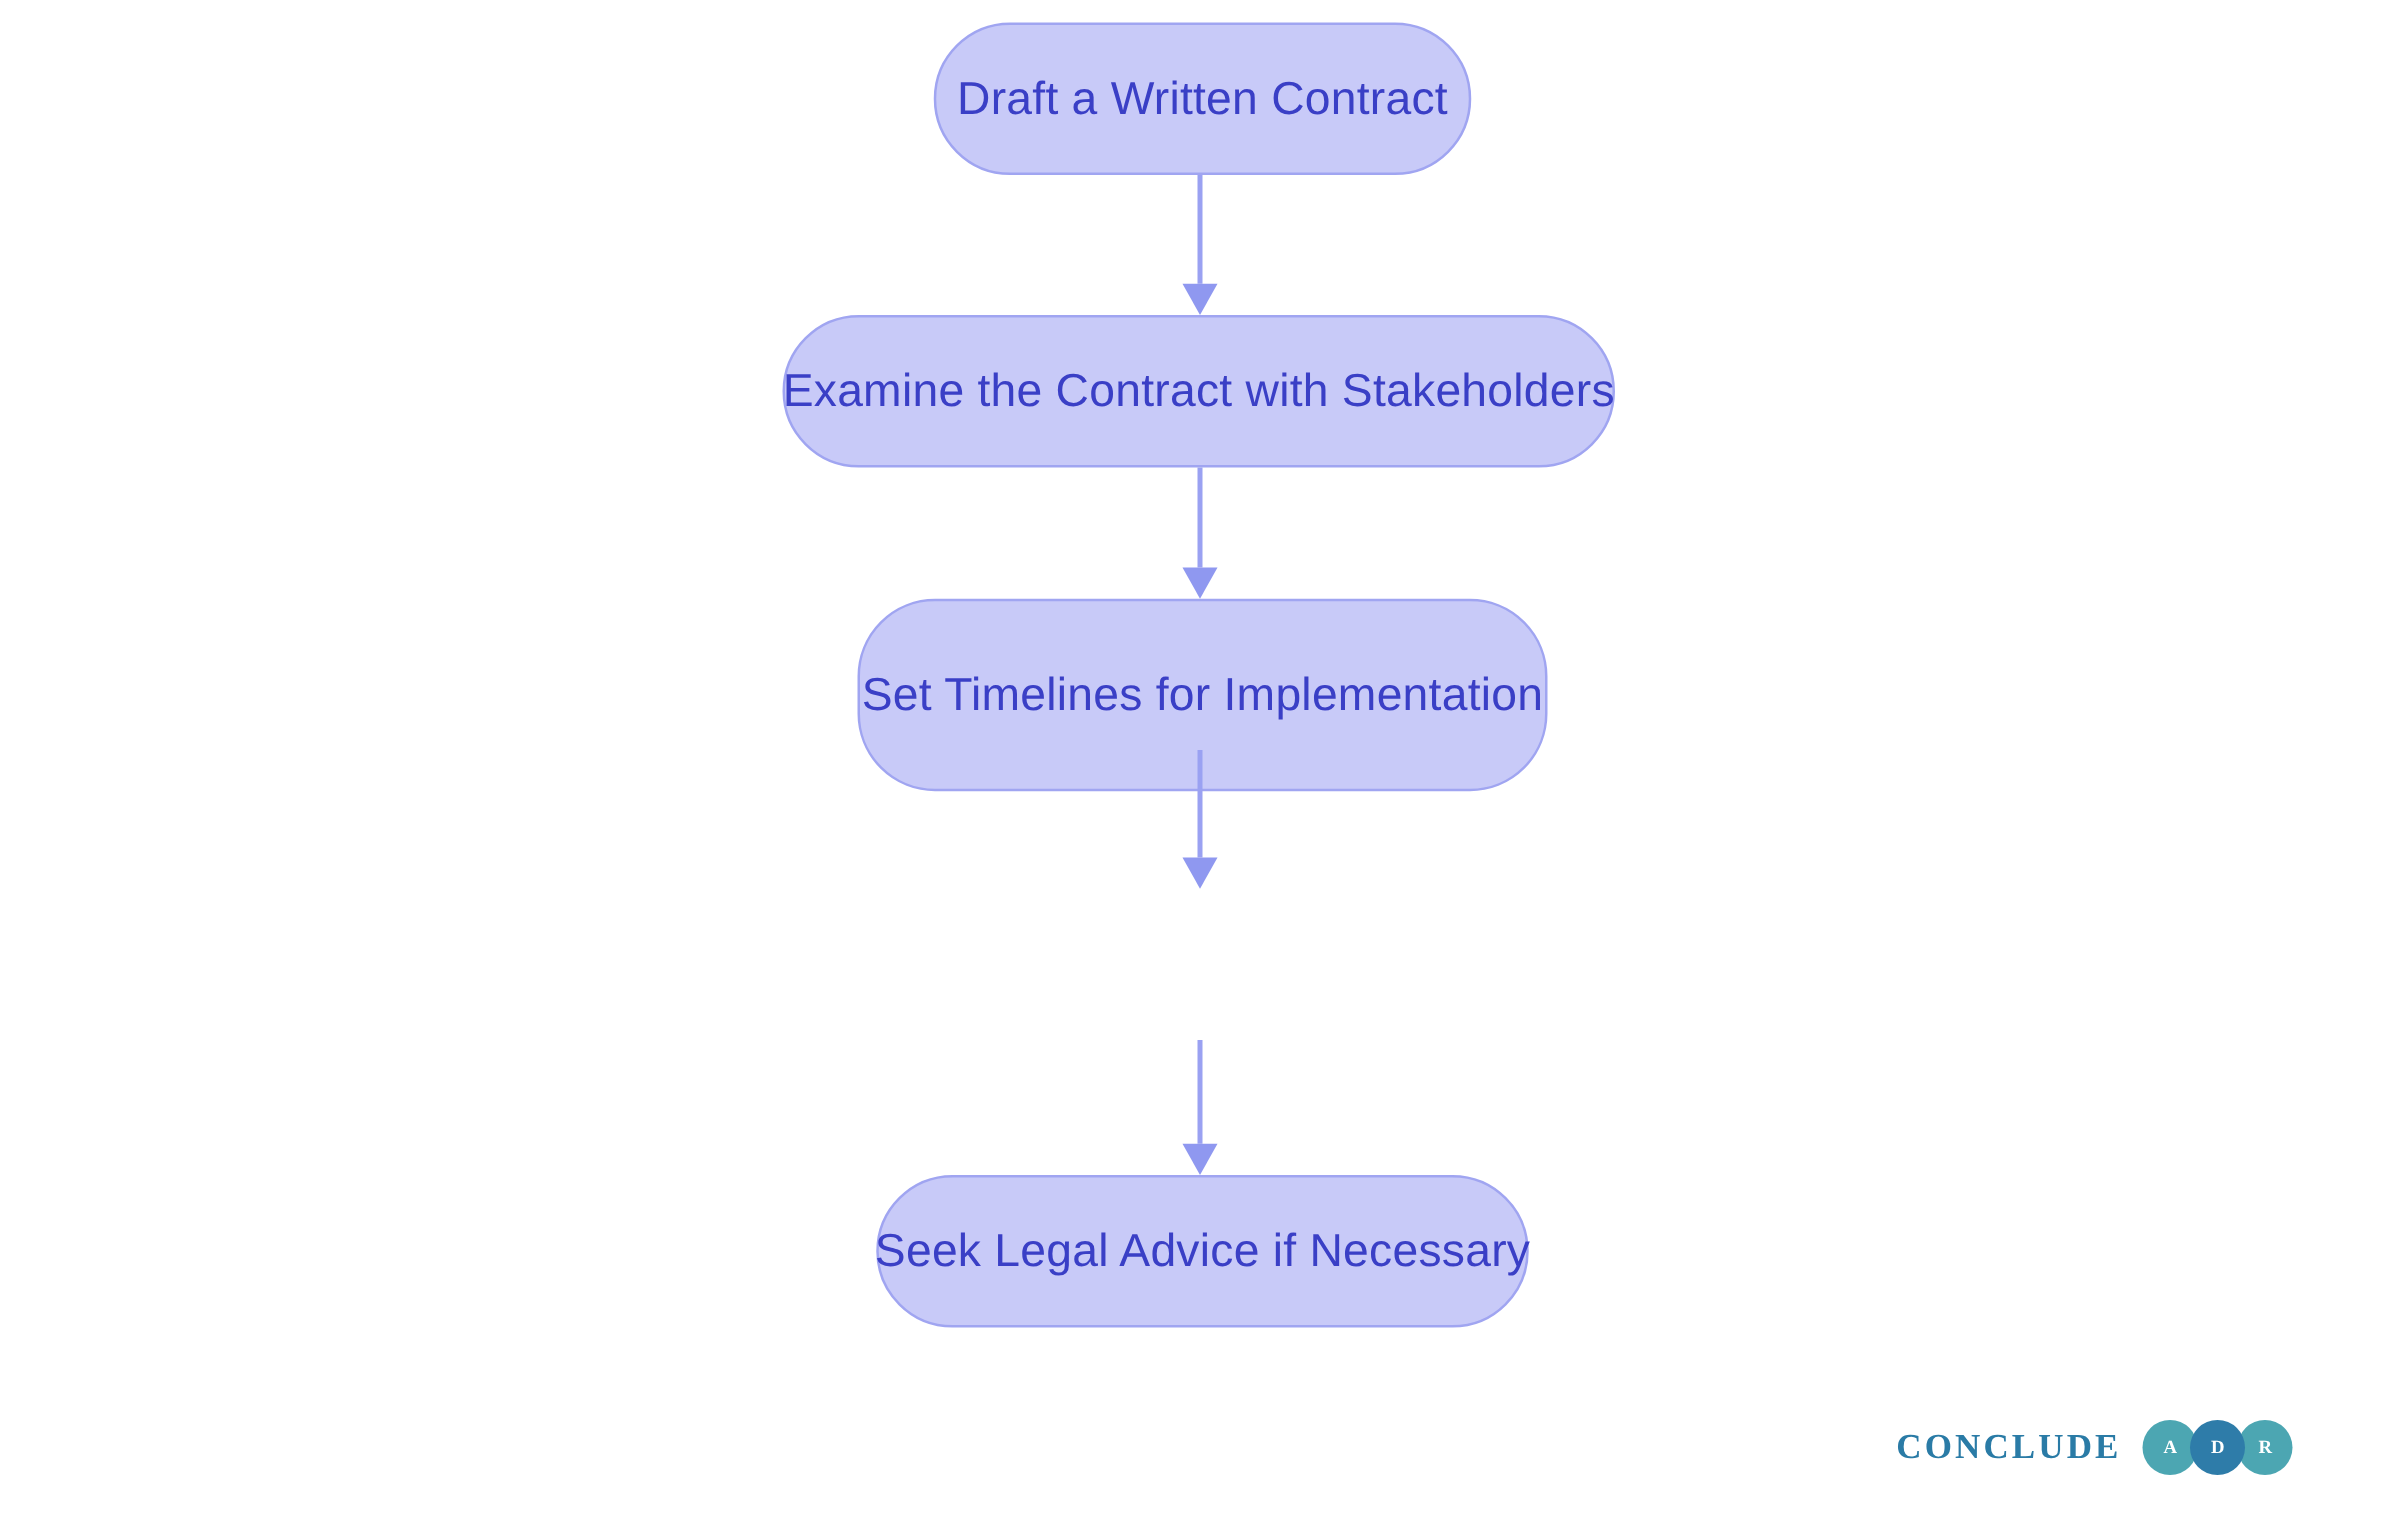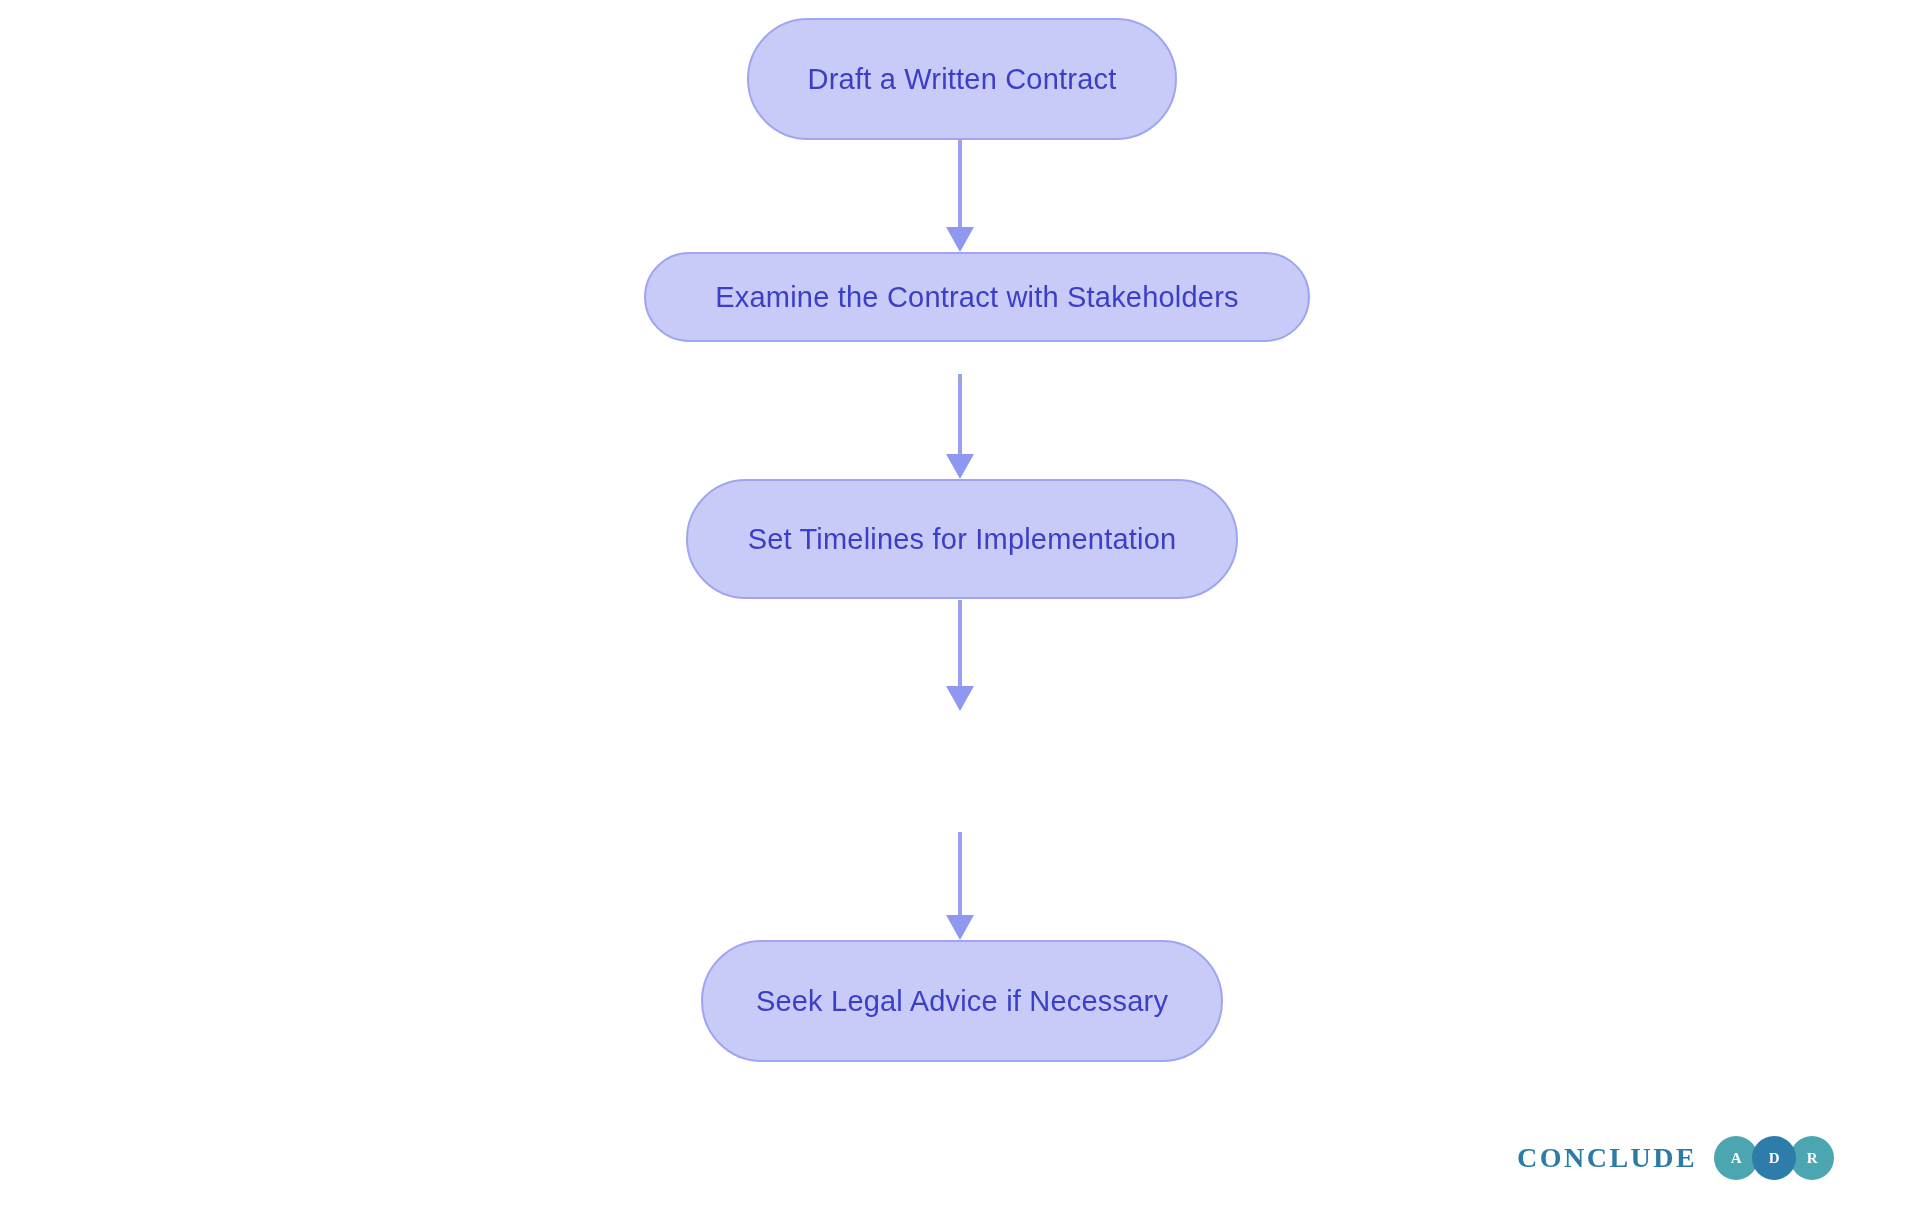--- a/index.html
+++ b/index.html
@@ -24,28 +24,28 @@
   .node {
     position: absolute;
     box-sizing: border-box;
     background: var(--node-fill, #c8caf8);
     border: 2px solid var(--node-border, #a0a5f1);
     border-radius: 62px;
     display: flex;
     align-items: center;
     justify-content: center;
     color: var(--node-text, #3a3fc6);
-    font-size: 29px;
+    font-size: 37px;
     letter-spacing: 0.2px;
     white-space: nowrap;
     text-align: center;
   }
   .n1 { left: 747px; top: 18px;  width: 430px; height: 122px; }
-  .n2 { left: 644px; top: 252px; width: 666px; height: 90px; }
-  .n3 { left: 686px; top: 479px; width: 552px; height: 120px; }
+  .n2 { left: 626px; top: 252px; width: 666px; height: 122px; }
+  .n3 { left: 686px; top: 479px; width: 552px; height: 154px; }
   .n4 { left: 853px; top: 711px; width: 218px; height: 121px; }
   .n5 { left: 701px; top: 940px; width: 522px; height: 122px; }
 
   
   .arrow {
     position: absolute;
     left: 958px;
     width: 4px;
     background: var(--arrow-line, #9aa1f2);
   }

